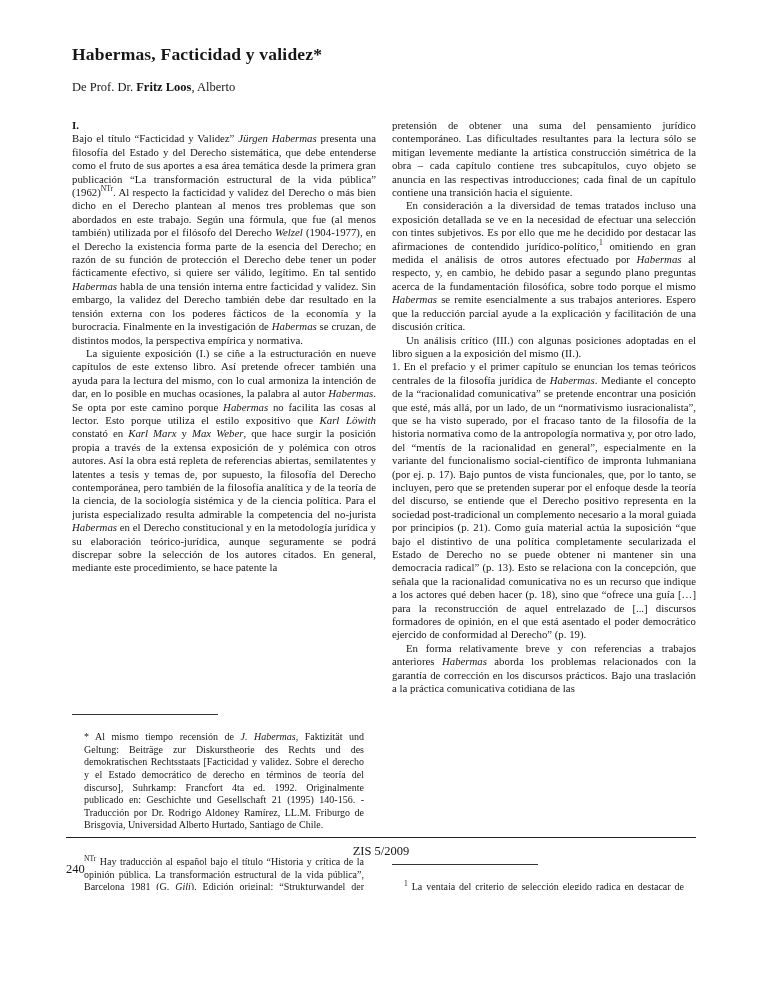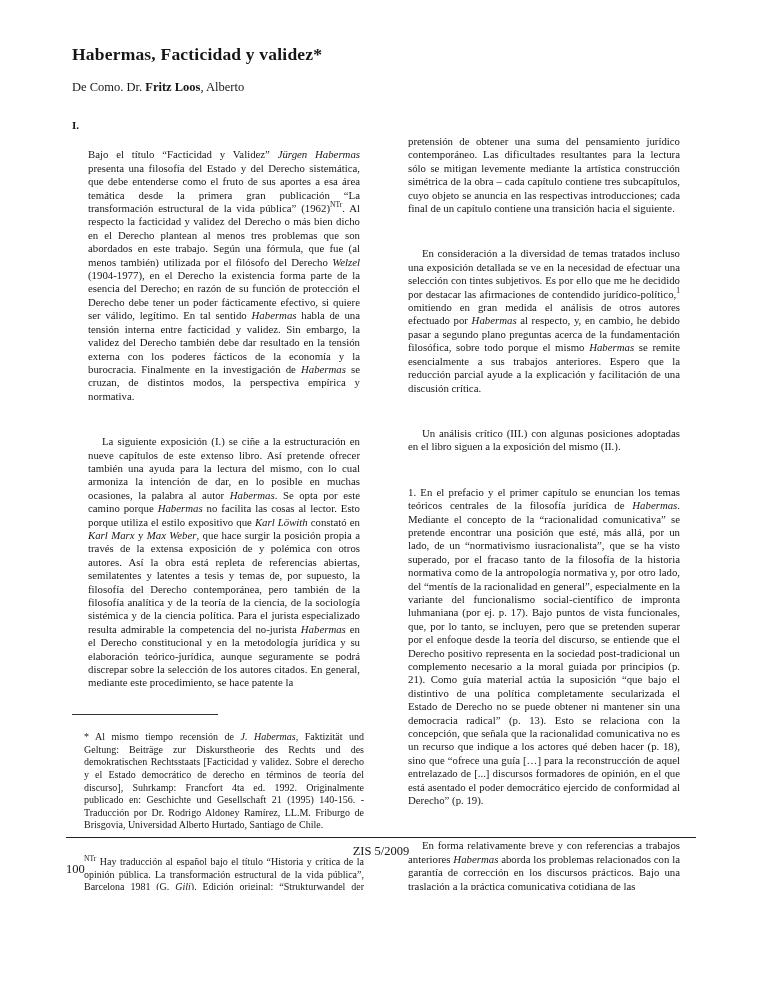--- a/index.html
+++ b/index.html
@@ -37,21 +37,21 @@
     min-width: 0;
   }
   .sec-heading {
     font-weight: bold;
     font-size: 11px;
     line-height: 13.4px;
     margin: 0;
   }
   .sec-heading.spaced { margin-top: 13px; }
   p.body-p {
-    margin: 16px;
+    margin: 0;
     font-size: 10.8px;
     line-height: 13.4px;
     text-align: justify;
   }
   p.body-p.indent { text-indent: 14px; }
   sup { font-size: 7.5px; line-height: 0; }
   .fn-sep {
     margin-top: auto;
     padding-top: 8px;
     width: 146px;
@@ -84,21 +84,21 @@
     text-align: left;
   }
 </style>
 </head>
 <body>
 
 <div class="page">
 
   <h1 class="title">Habermas, Facticidad y validez*</h1>
 
-  <div class="author"><span>De Como. Dr. </span><b>Fritz Loos</b><span>, Alberto</span></div>
+  <div class="author"><span>De Prof. Dr. </span><b>Fritz Loos</b><span>, Alberto</span></div>
 
   <div class="columns">
 
     <div class="col">
       <div class="sec-heading">I.</div>
       <p class="body-p">Bajo el título “Facticidad y Validez” <i>Jürgen Habermas</i> presenta una filosofía del Estado y del Derecho sistemática, que debe entenderse como el fruto de sus aportes a esa área temática desde la primera gran publicación “La transformación estructural de la vida pública” (1962)<sup>NTr</sup>. Al respecto la facticidad y validez del Derecho o más bien dicho en el Derecho plantean al menos tres problemas que son abordados en este trabajo. Según una fórmula, que fue (al menos también) utilizada por el filósofo del Derecho <i>Welzel</i> (1904-1977), en el Derecho la existencia forma parte de la esencia del Derecho; en razón de su función de protección el Derecho debe tener un poder fácticamente efectivo, si quiere ser válido, legítimo. En tal sentido <i>Habermas</i> habla de una tensión interna entre facticidad y validez. Sin embargo, la validez del Derecho también debe dar resultado en la tensión externa con los poderes fácticos de la economía y la burocracia. Finalmente en la investigación de <i>Habermas</i> se cruzan, de distintos modos, la perspectiva empírica y normativa.</p>
       <p class="body-p indent">La siguiente exposición (I.) se ciñe a la estructuración en nueve capítulos de este extenso libro. Así pretende ofrecer también una ayuda para la lectura del mismo, con lo cual armoniza la intención de dar, en lo posible en muchas ocasiones, la palabra al autor <i>Habermas</i>. Se opta por este camino porque <i>Habermas</i> no facilita las cosas al lector. Esto porque utiliza el estilo expositivo que <i>Karl Löwith</i> constató en <i>Karl Marx</i> y <i>Max Weber</i>, que hace surgir la posición propia a través de la extensa exposición de y polémica con otros autores. Así la obra está repleta de referencias abiertas, semilatentes y latentes a tesis y temas de, por supuesto, la filosofía del Derecho contemporánea, pero también de la filosofía analítica y de la teoría de la ciencia, de la sociología sistémica y de la ciencia política. Para el jurista especializado resulta admirable la competencia del no-jurista <i>Habermas</i> en el Derecho constitucional y en la metodología jurídica y su elaboración teórico-jurídica, aunque seguramente se podrá discrepar sobre la selección de los autores citados. En general, mediante este procedimiento, se hace patente la</p>
       <div class="fn-sep"></div>
       <p class="footnote">* Al mismo tiempo recensión de <i>J. Habermas</i>, Faktizität und Geltung: Beiträge zur Diskurstheorie des Rechts und des demokratischen Rechtsstaats [Facticidad y validez. Sobre el derecho y el Estado democrático de derecho en términos de teoría del discurso], Suhrkamp: Francfort 4ta ed. 1992. Originalmente publicado en: Geschichte und Gesellschaft 21 (1995) 140-156. - Traducción por Dr. Rodrigo Aldoney Ramírez, LL.M. Friburgo de Brisgovia, Universidad Alberto Hurtado, Santiago de Chile.</p>
       <p class="footnote"><sup>NTr</sup> Hay traducción al español bajo el título “Historia y crítica de la opinión pública. La transformación estructural de la vida pública”, Barcelona 1981 (G. <i>Gili</i>). Edición original: “Strukturwandel der Öffentlichkeit. Untersuchungen zu einer Kategorie der bürgerlichen Gesellschaft”, 1962.</p>
@@ -112,16 +112,16 @@
       <p class="body-p indent">En forma relativamente breve y con referencias a trabajos anteriores <i>Habermas</i> aborda los problemas relacionados con la garantía de corrección en los discursos prácticos. Bajo una traslación a la práctica comunicativa cotidiana de las</p>
       <div class="fn-sep"></div>
       <p class="footnote"><sup>1</sup> La ventaja del criterio de selección elegido radica en destacar de manera más nítida el “impulso crítico” que O. <i>Höffe</i>, Rechtshistorisches Journal 12 (1993), 70, cuestiona.</p>
     </div>
 
   </div>
 
   <div class="footer">
     <div class="footer-rule"></div>
     <div class="footer-journal">ZIS 5/2009</div>
-    <div class="page-number">100</div>
+    <div class="page-number">240</div>
   </div>
 
 </div>
 
 </body></html>

